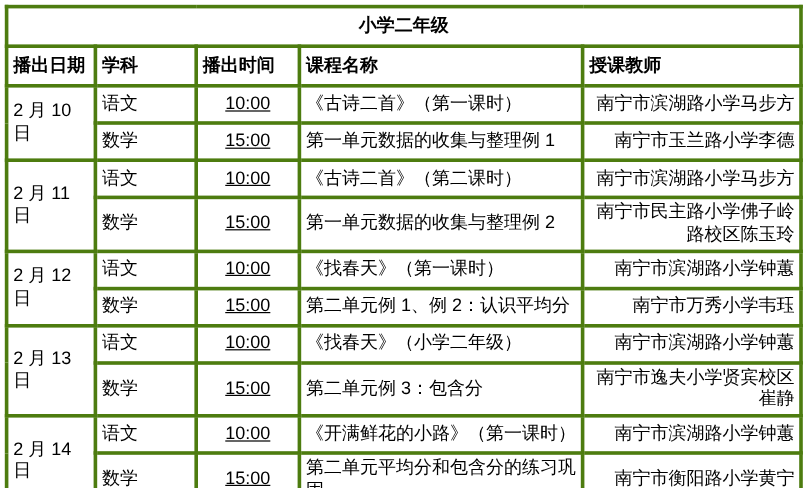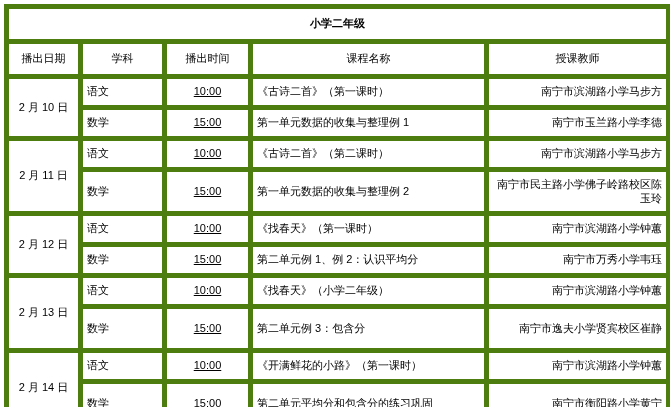--- a/index.html
+++ b/index.html
@@ -19,43 +19,41 @@
     position: relative;
     overflow: hidden;
   }
   table.schedule {
     border-collapse: collapse;
     width: 662px;
     margin: 4px 4px 0 4px;
     table-layout: fixed;
   }
   table.schedule td {
-    border: 5px solid #4d7c0f;
+    border: 3px solid #4d7c0f;
     padding: 2px 4px;
-    font-size: 11px;
+    font-size: 15px;
     line-height: 1.25;
     vertical-align: middle;
     word-break: break-all;
   }
   td.title-cell {
     border: 1px solid #000000;
     text-align: center;
     font-weight: bold;
     font-size: 14px;
     height: 26px;
     padding: 3px 4px;
   }
   td.header-cell {
-    text-align: center;
-    font-weight: normal;
+    font-weight: bold;
     font-size: 13.5px;
     height: 26px;
   }
   td.date-cell {
-    text-align: center;
     font-size: 13px;
   }
   td.subject-cell {
     text-align: left;
     font-size: 13px;
   }
   td.time-cell {
     text-align: center;
     font-size: 13px;
     text-decoration: underline;

